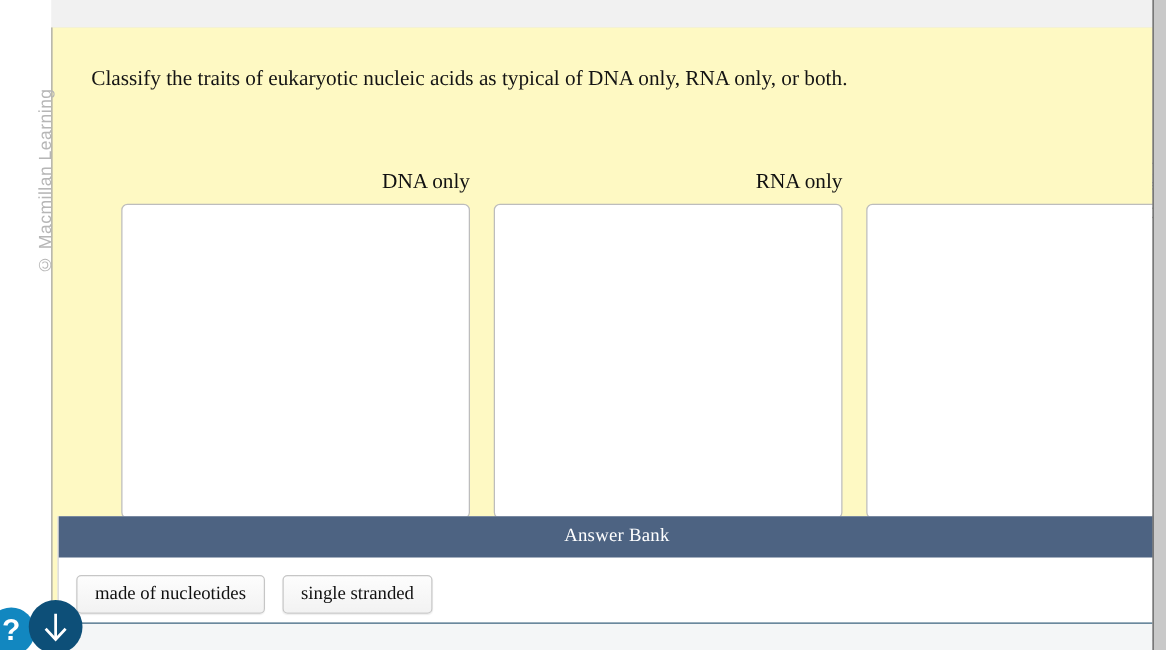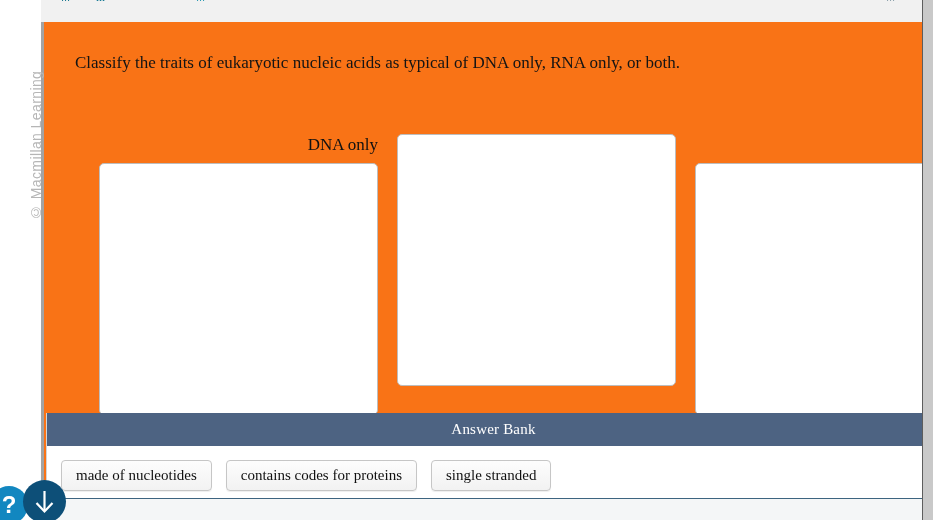--- a/index.html
+++ b/index.html
@@ -40,22 +40,22 @@
   #top-strip .cut-frag.f3 { left: 155px; color: #2f9bb3; }
   #top-strip .cut-frag.f4 { left: 845px; color: #8fa3ad; }
 
   
   #page {
     position: absolute;
     left: 41px;
     top: 22px;
     width: 881px;
     height: 476px;
-    background: #f97316;
-    border-left: 3px solid #a3a3a3;
+    background: #fef9c3;
+    border-left: 1px solid #a3a3a3;
   }
 
   
   #copyright-rail {
     position: absolute;
     left: 28px;
     top: 40px;
     width: 22px;
     height: 180px;
     writing-mode: vertical-rl;
@@ -299,40 +299,40 @@
   <div id="prompt">Classify the traits of eukaryotic nucleic acids as typical of DNA only, RNA only, or both.</div>
 
   <div id="categories">
 
     <div class="category">
       <div class="category-label">DNA only</div>
       <div class="drop-zone"></div>
     </div>
 
     <div class="category">
+      <div class="category-label">RNA only</div>
       <div class="drop-zone"></div>
     </div>
 
     <div class="category">
       <div class="category-label">Both</div>
       <div class="drop-zone"></div>
     </div>
 
   </div>
 
 </div>
 
 <div id="copyright-rail">© Macmillan Learning</div>
 
 <div id="answer-bank">
   <div id="answer-bank-header">Answer Bank</div>
   <div id="answer-bank-body">
     <div id="tiles">
       <div class="tile">made of nucleotides</div>
-      <div class="tile">contains codes for proteins</div>
       <div class="tile">single stranded</div>
     </div>
   </div>
 </div>
 
 <div id="footer-strip"></div>
 
 <div id="help-halo"></div>
 <div id="help-button">?</div>
 

